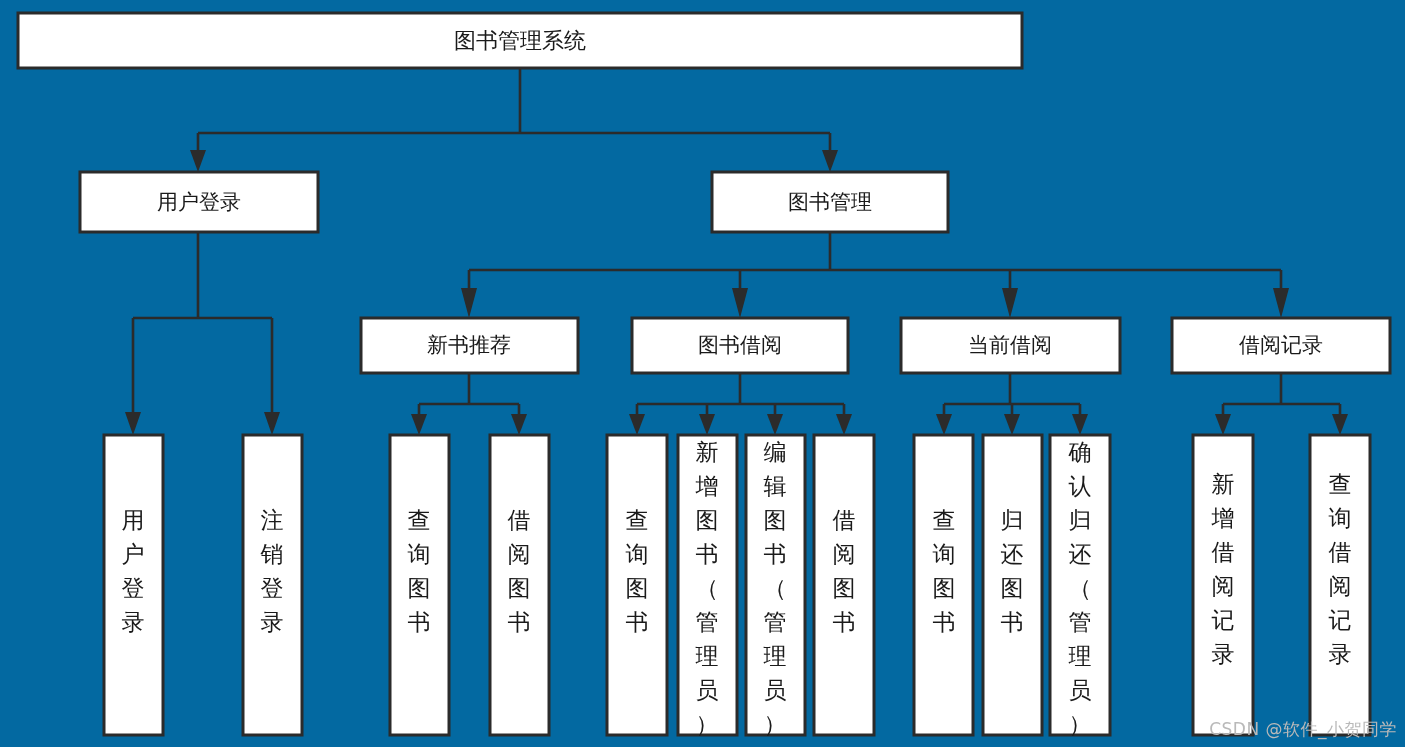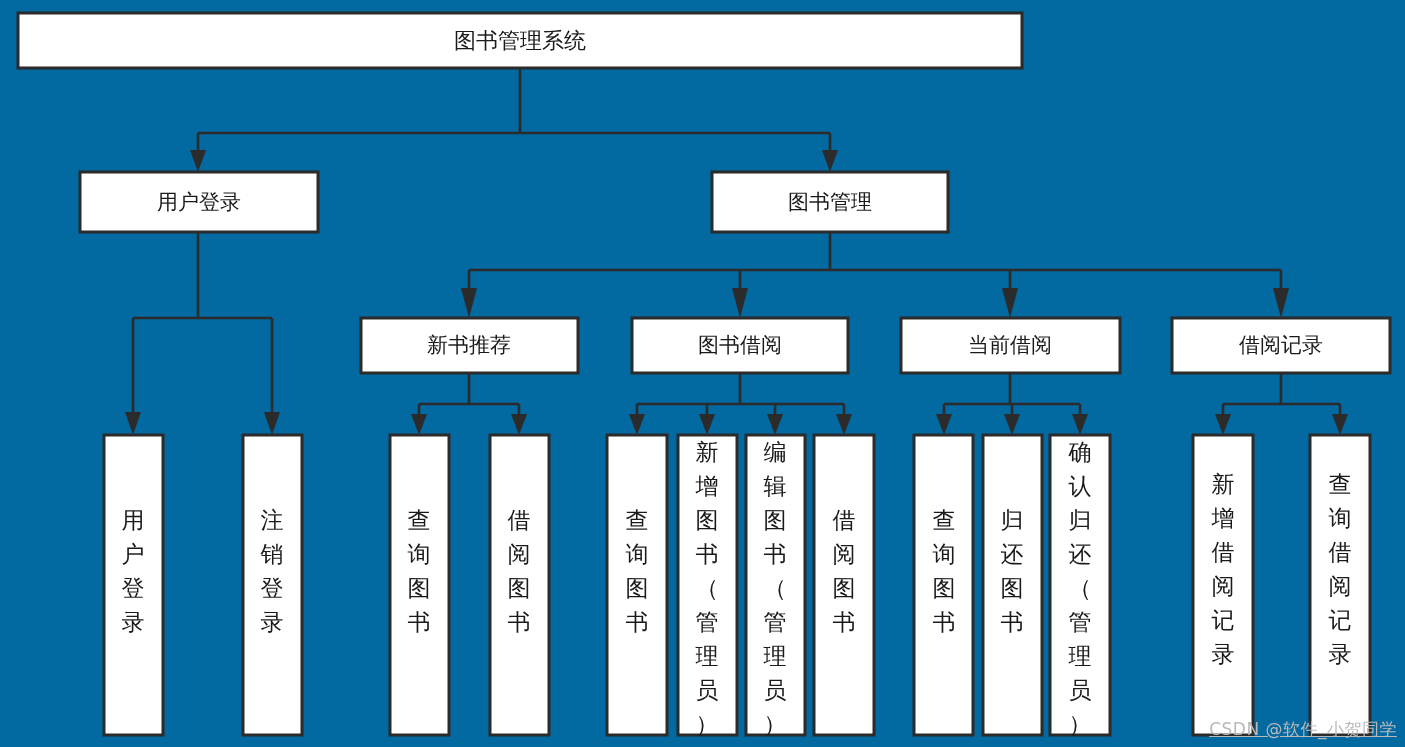--- a/index.html
+++ b/index.html
@@ -69,21 +69,20 @@
   .watermark {
     position: absolute;
     right: 8px;
     bottom: 6px;
     font-family: "DejaVu Sans", "Liberation Sans", sans-serif;
     font-size: 17px;
     color: #b9b9b9;
     white-space: nowrap;
     letter-spacing: 0.5px;
     user-select: none;
-    text-decoration: underline;
   }
 </style>
 </head>
 <body>
 
 <div id="diagram-root">
 
   <svg class="chart-canvas" viewBox="0 0 1405 747" xmlns="http://www.w3.org/2000/svg">
 
     <g>

